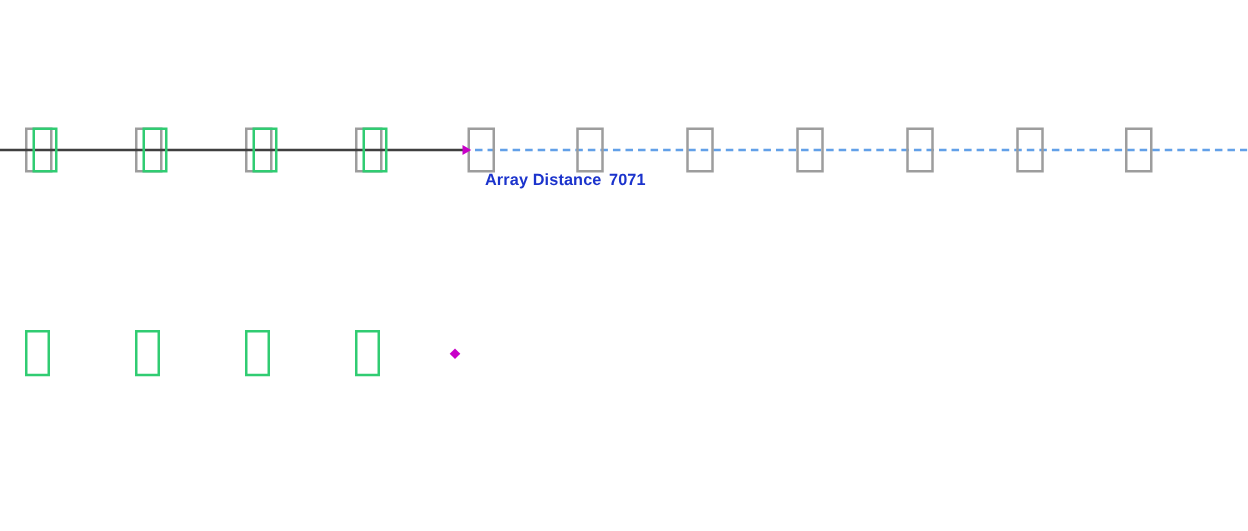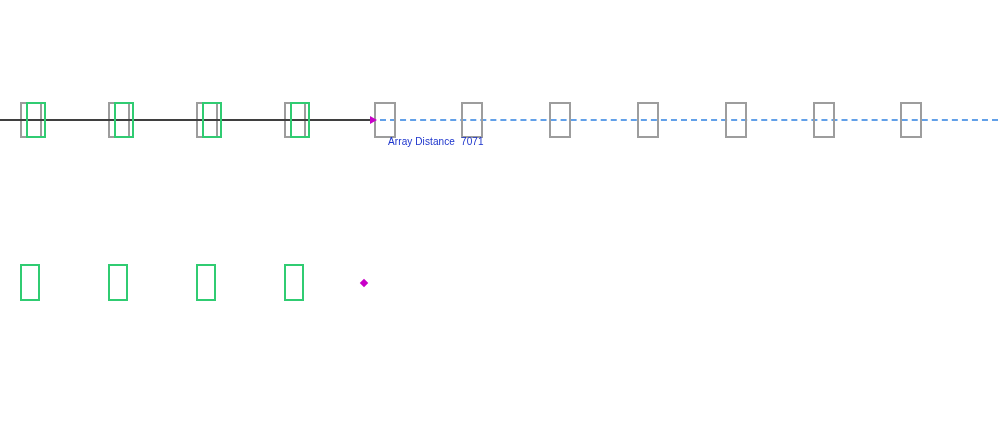--- a/index.html
+++ b/index.html
@@ -71,22 +71,22 @@
   .node.green-lower {
     border: 2px solid #30cc72;
     z-index: 6;
   }
 
   
   .measure-label {
     position: absolute;
     color: #1b33cc;
     font-family: "Liberation Sans", sans-serif;
-    font-size: 10px;
-    font-weight: normal;
+    font-size: 13px;
+    font-weight: bold;
     letter-spacing: 0.1px;
     white-space: nowrap;
     z-index: 9;
   }
   .measure-label .lbl-text { margin-right: 6px; }
   .measure-label .lbl-value { }
 </style>
 </head>
 <body>
 

